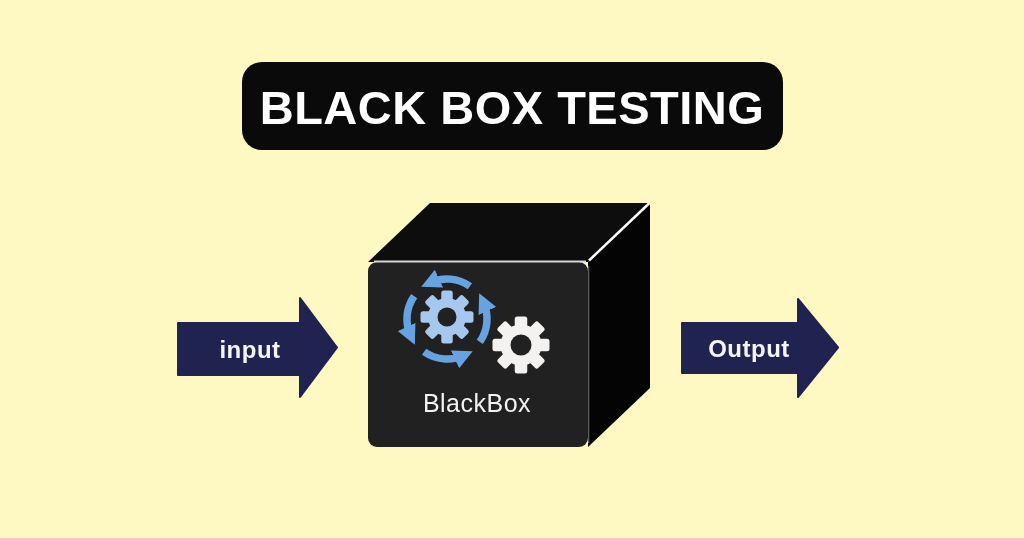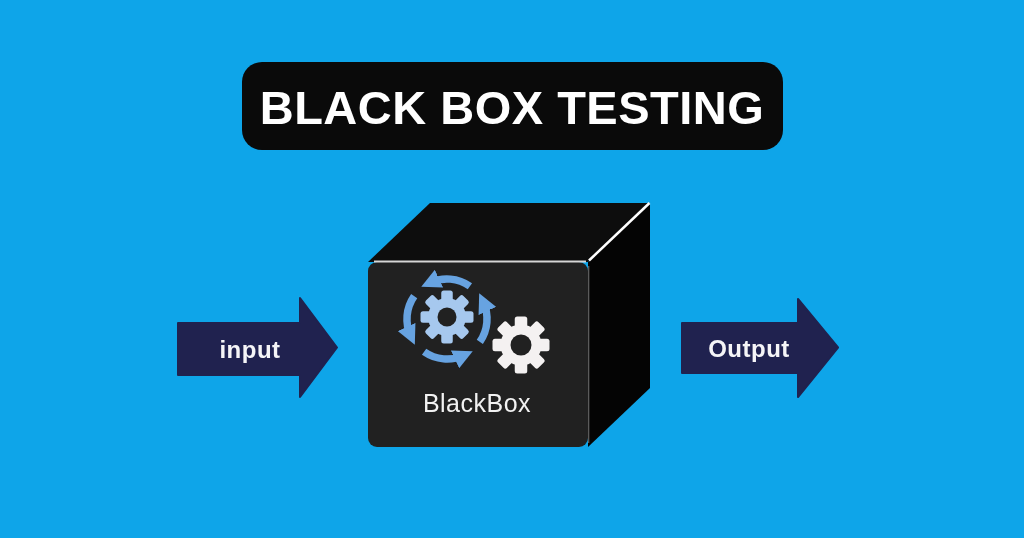--- a/index.html
+++ b/index.html
@@ -1,20 +1,20 @@
 <!DOCTYPE html>
 <html><head>
 <meta charset="utf-8">
 <style>
   html, body { margin: 0; padding: 0; background: #ffffff; }
   .stage {
     position: relative;
     width: 1024px;
     height: 538px;
-    background: #0ea5e9;
+    background: #fef9c3;
     overflow: hidden;
     font-family: "Liberation Sans", sans-serif;
   }
   svg { display: block; }
   text {
     font-family: "Liberation Sans", sans-serif;
     text-anchor: middle;
     dominant-baseline: central;
   }
   .title-text  { font-size: 47px; font-weight: 700; letter-spacing: 0.5px; }

